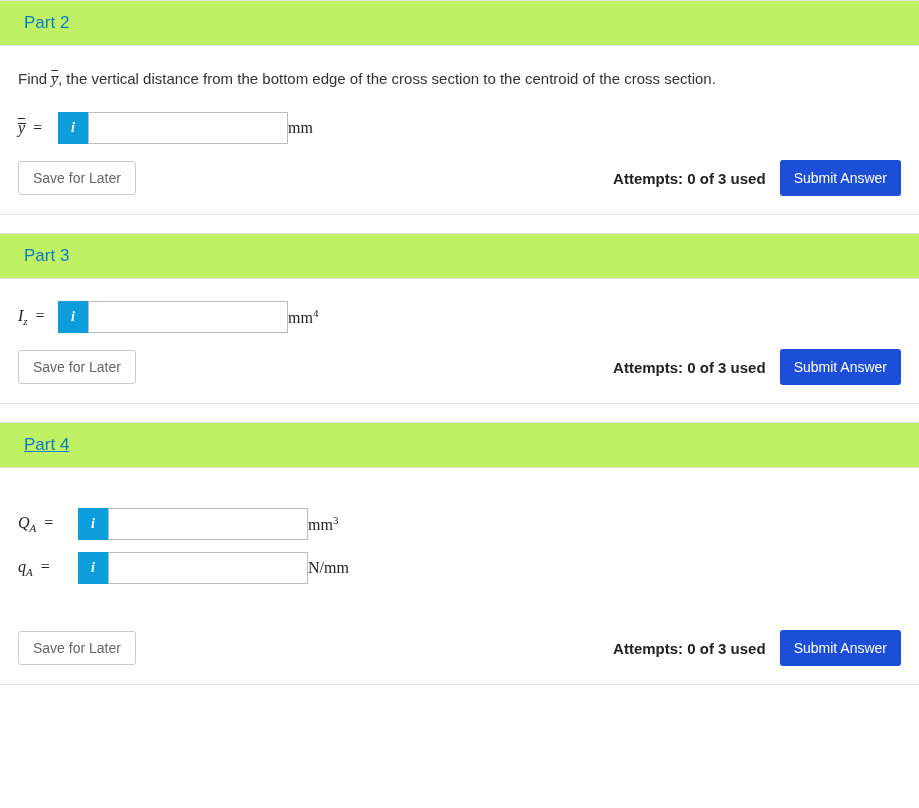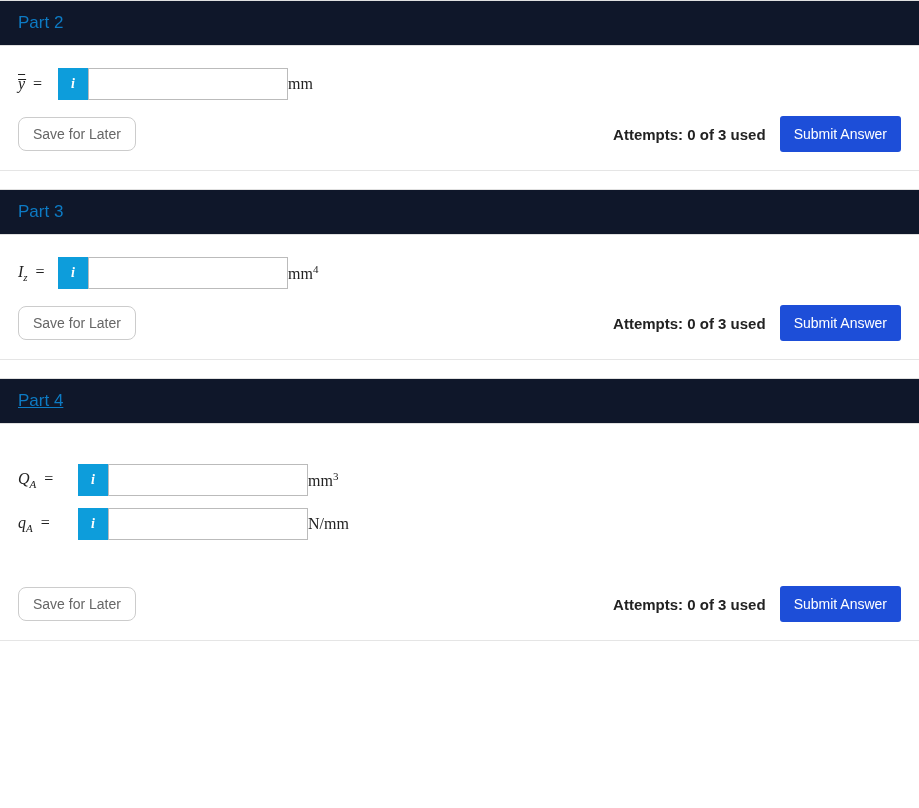--- a/index.html
+++ b/index.html
@@ -7,24 +7,24 @@
       font-family: "Helvetica Neue", Arial, sans-serif;
       font-size: 15px;
       color: #333;
       background: #fff;
       width: 919px;
     }
     .part {
       border-bottom: 1px solid #e5e5e5;
     }
     .part-header {
-      background: #0f172a;
+      background: #bef264;
       border-top: 1px solid #e0e0e0;
       border-bottom: 1px solid #e0e0e0;
-      padding: 12px 18px;
+      padding: 12px 24px;
     }
     .part-header .title {
       color: #0d7bc4;
       font-size: 17px;
       font-weight: 500;
     }
     .part-header .title.underlined {
       text-decoration: underline;
     }
     .part-body {
@@ -89,21 +89,21 @@
       align-items: center;
       justify-content: space-between;
       margin-top: 16px;
     }
     .save-btn {
       border: 1px solid #ccc;
       background: #fff;
       color: #666;
       padding: 8px 14px;
       font-size: 14px;
-      border-radius: 8px;
+      border-radius: 3px;
       cursor: pointer;
     }
     .right-group {
       display: flex;
       align-items: center;
       gap: 14px;
     }
     .attempts {
       font-weight: bold;
       color: #222;
@@ -123,20 +123,23 @@
     .spacer-top { height: 18px; background: #fff; }
   </style>
 </head>
 <body>
 
 <div class="part">
   <div class="part-header">
     <span class="title">Part 2</span>
   </div>
   <div class="part-body">
+    <div class="prompt">
+      <span>Find </span><span class="ybar" style="font-family:Georgia,serif;">y̅</span><span>, the vertical distance from the bottom edge of the cross section to the centroid of the cross section.</span>
+    </div>
     <div class="input-row">
       <span class="var-label"><span class="ybar">y̅</span><span class="equals"> = </span></span>
       <span class="info-badge">i</span>
       <input class="answer-input" type="text" style="">
       <span class="unit">mm</span>
     </div>
     <div class="footer-row">
       <button class="save-btn">Save for Later</button>
       <div class="right-group">
         <span class="attempts">Attempts: 0 of 3 used</span>

